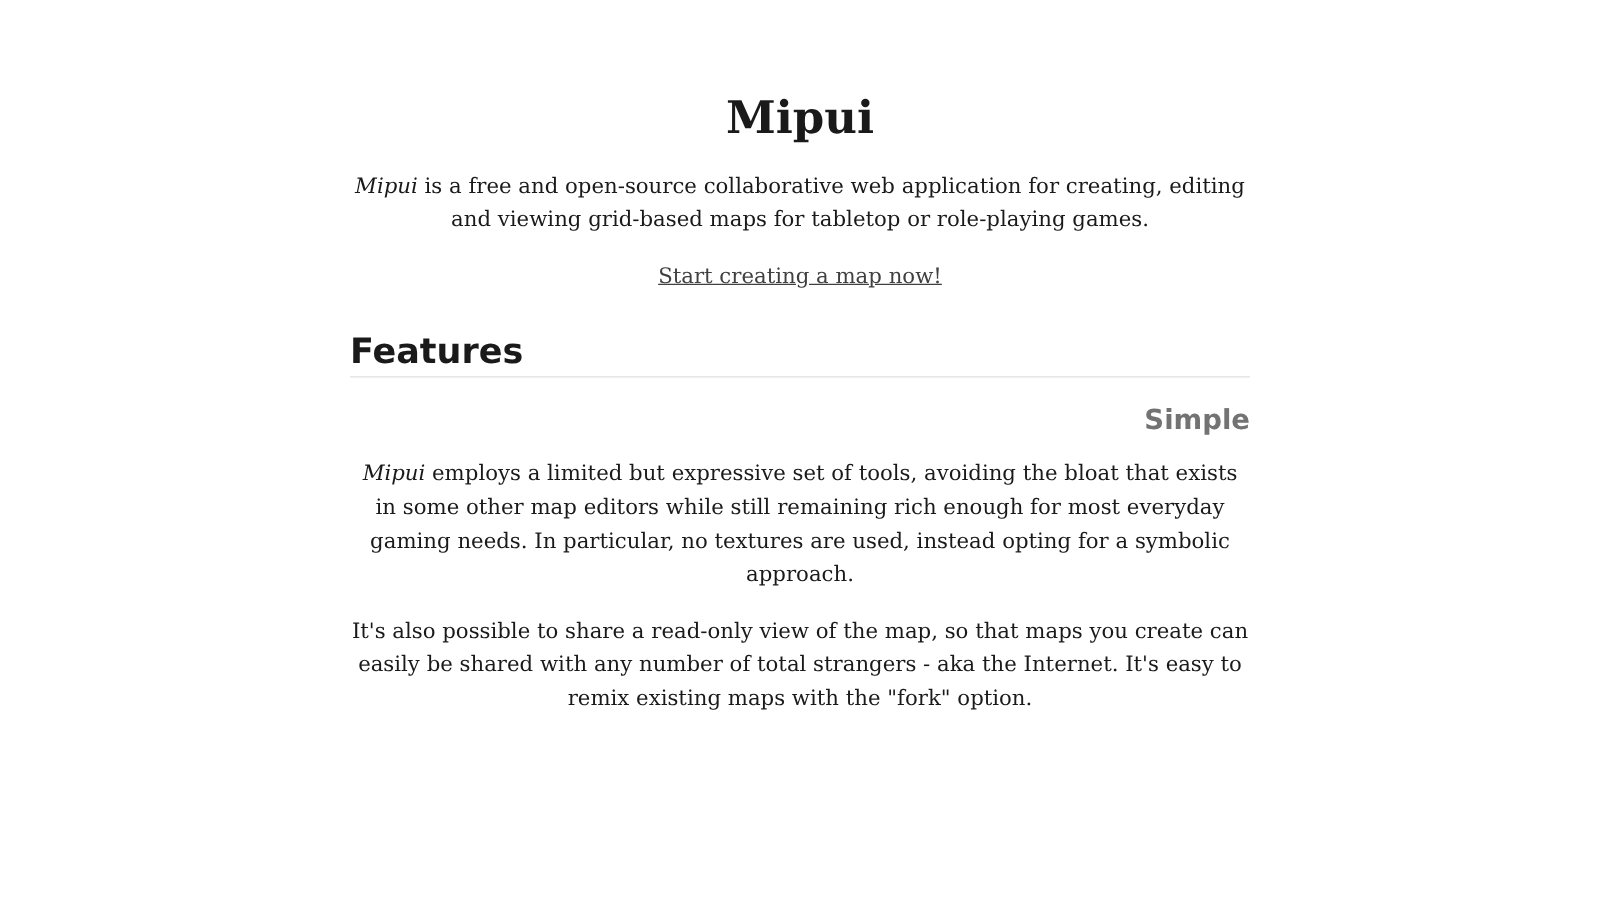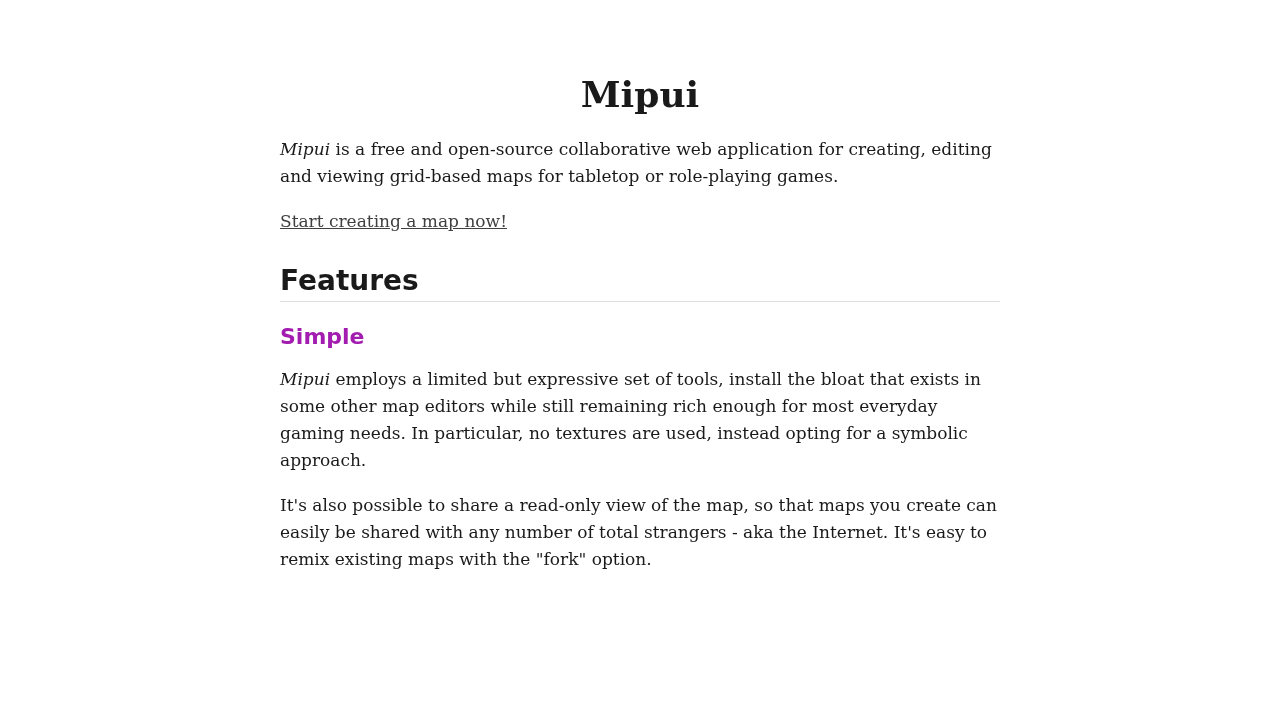--- a/index.html
+++ b/index.html
@@ -1,34 +1,34 @@
 <!DOCTYPE html>
 <html><head>
 <meta charset="utf-8">
 <style>
   html, body { margin: 0; padding: 0; background: #ffffff; }
   body { width: 1280px; height: 720px; overflow: hidden; color: #1a1a1a; }
   .page { width: 720px; margin: 0 auto; padding-top: 72px; font-family: "DejaVu Serif", "Liberation Serif", serif; font-size: 17px; line-height: 27px; }
   h1 { font-family: "DejaVu Serif", serif; font-size: 36px; font-weight: bold; text-align: center; margin: 0 0 20px 0; line-height: 44px; color: #1a1a1a; }
-  p { margin: 0 0 18px 0; }
+  p { margin: 0 0 18px 0; text-align: center; }
   a { color: #404040; text-decoration: underline; }
   h2 { font-family: "DejaVu Sans", sans-serif; font-size: 28px; font-weight: bold; margin: 28px 0 0 0; padding-bottom: 2px; line-height: 36px; border-bottom: 1px solid #e0e0e0; color: #1a1a1a; }
-  h3 { font-family: "DejaVu Sans", sans-serif; font-size: 22px; font-weight: bold; margin: 20px 0 14px 0; line-height: 30px; color: #a21caf; }
+  h3 { font-family: "DejaVu Sans", sans-serif; font-size: 22px; font-weight: bold; margin: 20px 0 14px 0; line-height: 30px; color: #737373; text-align: right; }
   em { font-style: italic; }
 </style>
 </head>
 <body>
 
 <div class="page">
   <h1>Mipui</h1>
 
   <p><em>Mipui</em><span> is a free and open-source collaborative web application for creating, editing and viewing grid-based maps for tabletop or role-playing games.</span></p>
 
   <p><a href="#">Start creating a map now!</a></p>
 
 
   <h2>Features</h2>
 
   <h3>Simple</h3>
-  <p><em>Mipui</em><span> employs a limited but expressive set of tools, install the bloat that exists in some other map editors while still remaining rich enough for most everyday gaming needs. In particular, no textures are used, instead opting for a symbolic approach.</span></p>
+  <p><em>Mipui</em><span> employs a limited but expressive set of tools, avoiding the bloat that exists in some other map editors while still remaining rich enough for most everyday gaming needs. In particular, no textures are used, instead opting for a symbolic approach.</span></p>
 
   <p>It's also possible to share a read-only view of the map, so that maps you create can easily be shared with any number of total strangers - aka the Internet. It's easy to remix existing maps with the "fork" option.</p>
 </div>
 
 </body></html>

